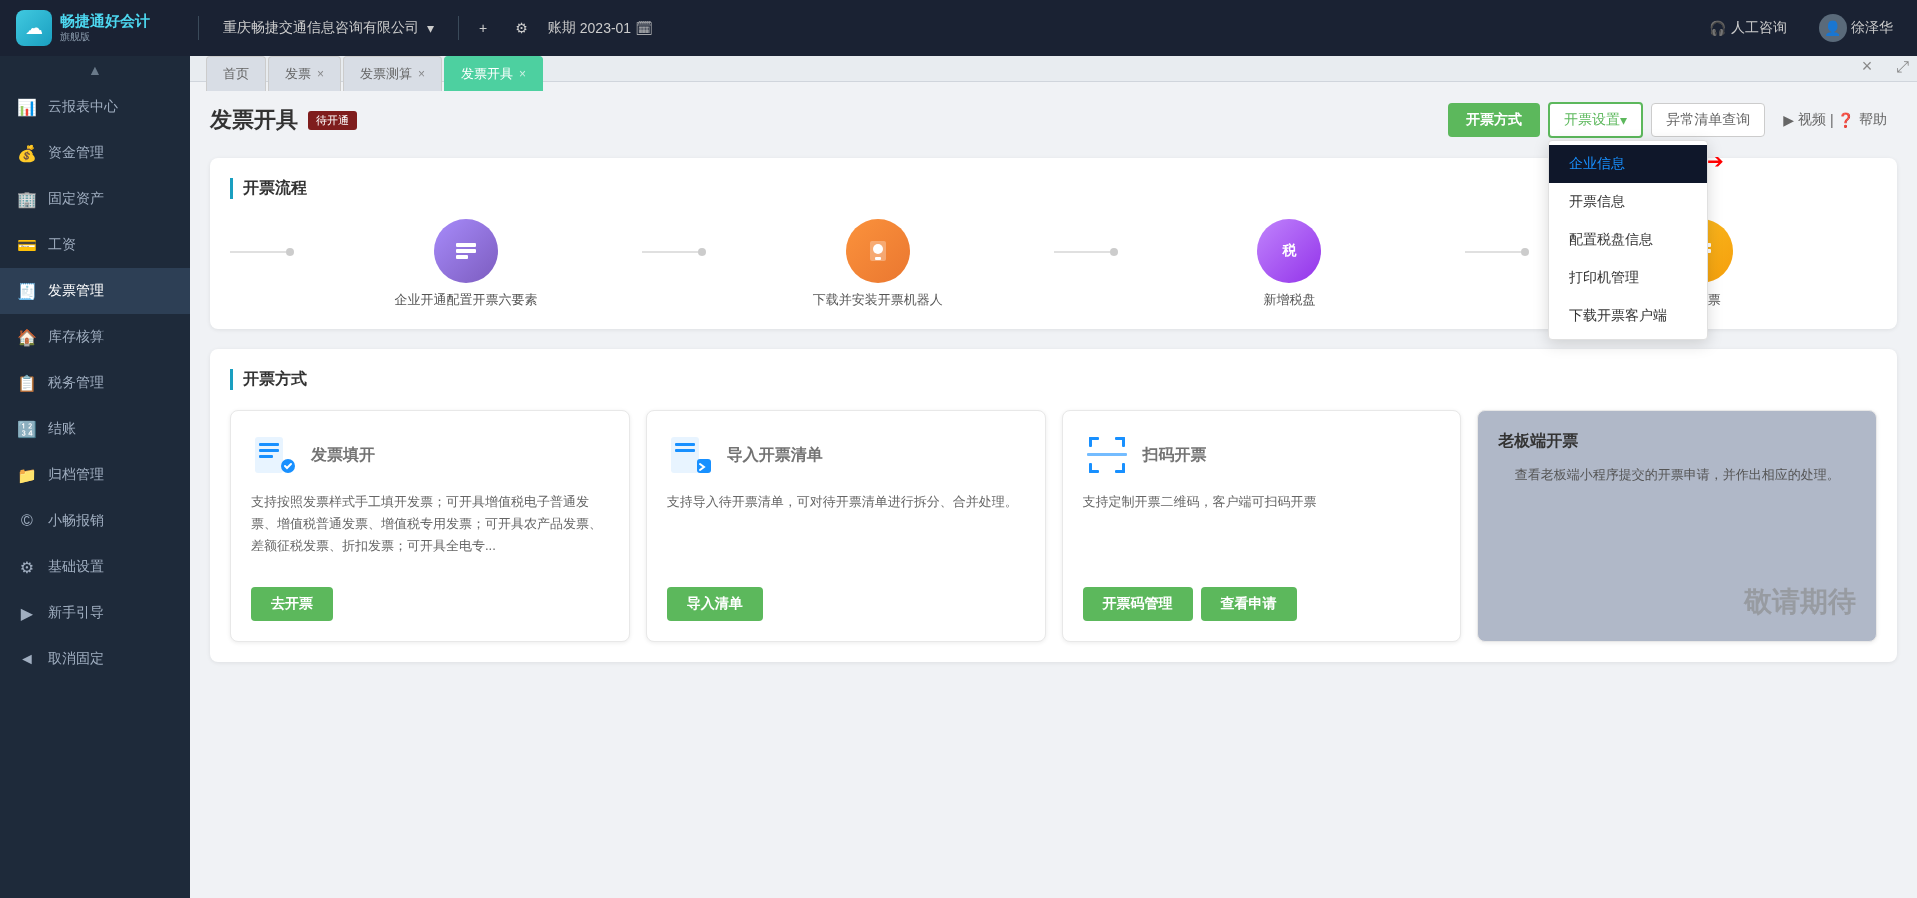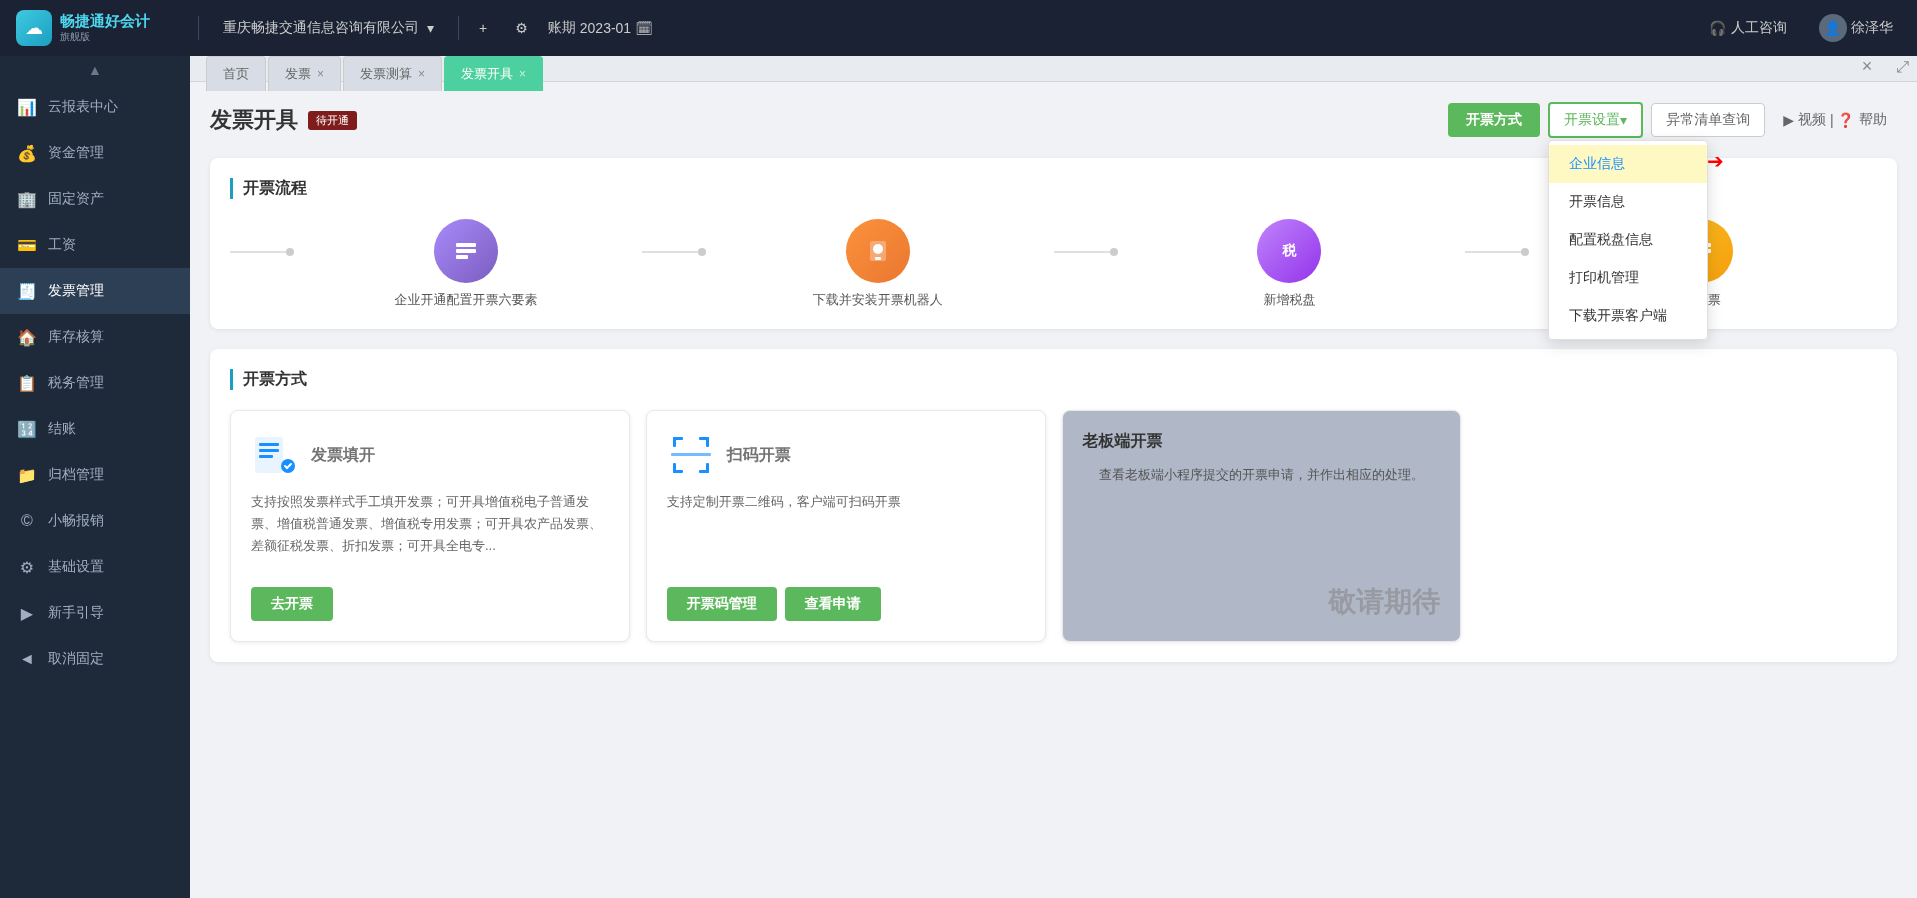--- a/index.html
+++ b/index.html
@@ -45,21 +45,21 @@
     .status-badge { background: #7f1d1d; color: white; font-size: 11px; padding: 2px 8px; border-radius: 3px; }
     .header-actions { display: flex; align-items: center; gap: 8px; position: relative; }
     .btn-primary { background: #5cb85c; color: white; border: none; padding: 8px 18px; border-radius: 4px; cursor: pointer; font-size: 14px; font-weight: bold; }
     .btn-outline { background: white; color: #5cb85c; border: 2px solid #5cb85c; padding: 7px 14px; border-radius: 4px; cursor: pointer; font-size: 14px; display: flex; align-items: center; }
     .btn-light { background: white; color: #666; border: 1px solid #ccc; padding: 7px 14px; border-radius: 4px; cursor: pointer; font-size: 14px; display: flex; align-items: center; gap: 4px; }
     .btn-video { background: transparent; color: #666; border: none; padding: 7px 10px; cursor: pointer; font-size: 14px; display: flex; align-items: center; gap: 4px; }
 
     
     .dropdown-menu { position: absolute; top: 100%; right: 100px; background: white; border: 1px solid #e0e0e0; border-radius: 4px; box-shadow: 0 4px 16px rgba(0,0,0,0.15); z-index: 100; min-width: 140px; padding: 4px 0; }
     .dropdown-item { padding: 10px 20px; cursor: pointer; color: #333; font-size: 14px; }
-    .dropdown-item.active { background: #fef9c3; color: #1890ff; }
+    .dropdown-item.active { background: #0f172a; color: #1890ff; }
 
     
     .section { background: white; border-radius: 8px; padding: 20px; margin-bottom: 20px; box-shadow: 0 1px 4px rgba(0,0,0,0.08); }
     .section-title { font-size: 16px; font-weight: bold; color: #333; margin-bottom: 20px; border-left: 3px solid #1a9fc0; padding-left: 10px; }
 
     
     .flow-steps { display: flex; align-items: center; gap: 0; }
     .flow-step { display: flex; flex-direction: column; align-items: center; gap: 8px; flex: 1; }
     .step-icon { width: 64px; height: 64px; border-radius: 50%; display: flex; align-items: center; justify-content: center; font-size: 28px; }
     .step-icon.teal { background: linear-gradient(135deg, #5dd6be, #3abfaa); }
@@ -328,20 +328,36 @@
                     <rect x="30" y="28" width="14" height="14" rx="7" fill="#1890ff"></rect>
                     <path d="M34 35l2 2 4-4" stroke="white" stroke-width="2" stroke-linecap="round"></path>
                   </svg>
                 </div>
                 <span class="method-title">发票填开</span>
               </div>
               <div class="method-desc">支持按照发票样式手工填开发票；可开具增值税电子普通发票、增值税普通发票、增值税专用发票；可开具农产品发票、差额征税发票、折扣发票；可开具全电专...</div>
               <button class="btn-green">去开票</button>
             </div>
 
+            <div class="method-card">
+              <div class="method-card-header">
+                <div class="method-icon">
+                  <svg width="48" height="48" viewBox="0 0 48 48" fill="none">
+                    <rect x="4" y="6" width="28" height="36" rx="3" fill="#e8f4ff"></rect>
+                    <rect x="8" y="12" width="20" height="3" rx="1" fill="#1890ff"></rect>
+                    <rect x="8" y="18" width="20" height="3" rx="1" fill="#1890ff"></rect>
+                    <rect x="30" y="28" width="14" height="14" rx="3" fill="#1890ff"></rect>
+                    <path d="M33 33l4 3-4 3" stroke="white" stroke-width="2" stroke-linecap="round"></path>
+                  </svg>
+                </div>
+                <span class="method-title">导入开票清单</span>
+              </div>
+              <div class="method-desc">支持导入待开票清单，可对待开票清单进行拆分、合并处理。</div>
+              <button class="btn-green">导入清单</button>
+            </div>
 
             <div class="method-card">
               <div class="method-card-header">
                 <div class="method-icon">
                   <svg width="48" height="48" viewBox="0 0 48 48" fill="none">
                     <rect x="6" y="6" width="10" height="3" rx="1" fill="#1890ff"></rect>
                     <rect x="6" y="6" width="3" height="10" rx="1" fill="#1890ff"></rect>
                     <rect x="32" y="6" width="10" height="3" rx="1" fill="#1890ff"></rect>
                     <rect x="39" y="6" width="3" height="10" rx="1" fill="#1890ff"></rect>
                     <rect x="6" y="39" width="10" height="3" rx="1" fill="#1890ff"></rect>

